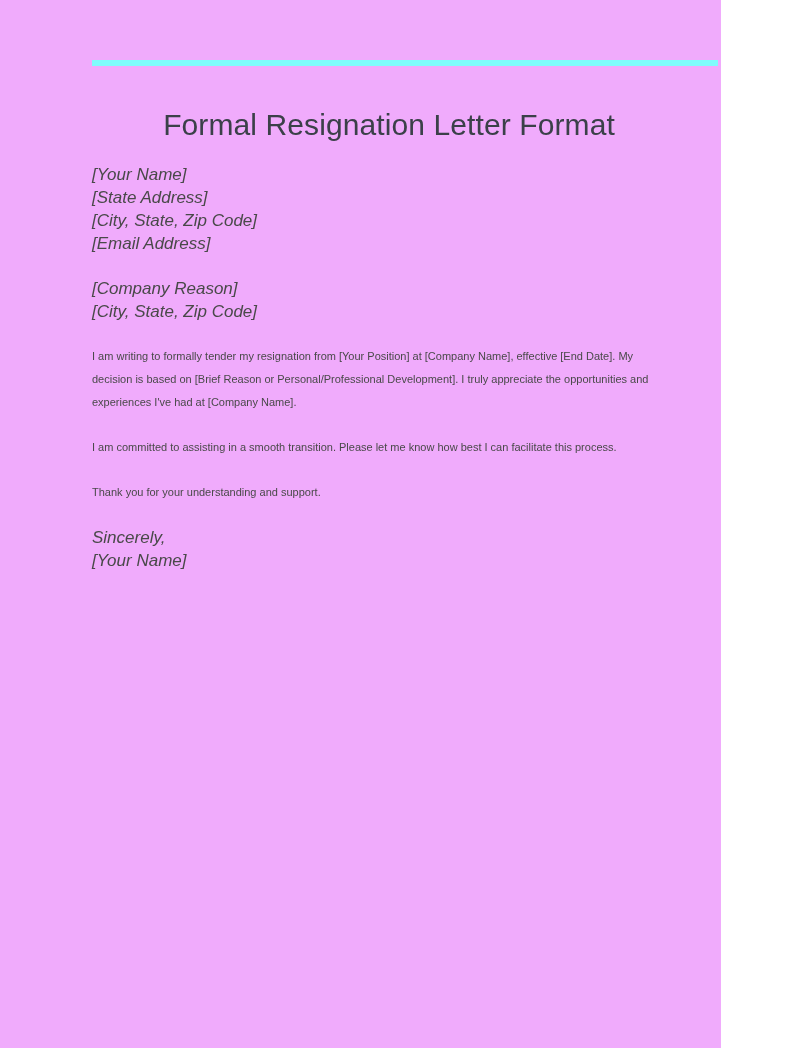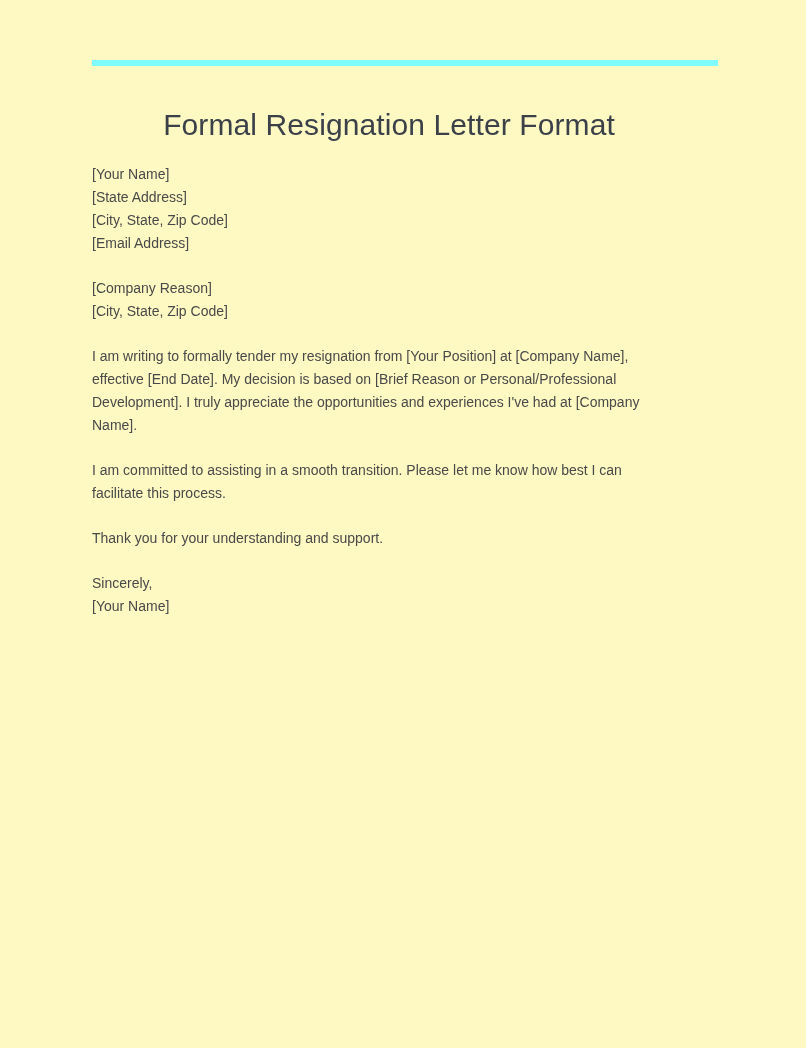--- a/index.html
+++ b/index.html
@@ -9,23 +9,23 @@
   }
   body {
     width: 806px;
     height: 1048px;
     font-family: "Liberation Sans", sans-serif;
     -webkit-font-smoothing: antialiased;
     overflow: hidden;
   }
   .page {
     position: relative;
-    width: 806px;
+    width: 721px;
     height: 1048px;
-    background: #fef9c3;
+    background: #f0abfc;
     box-sizing: border-box;
   }
   .accent-bar {
     position: absolute;
     left: 92px;
     top: 60px;
     width: 626px;
     height: 6px;
     background: #7FFCFC;
   }
@@ -43,34 +43,35 @@
     margin: 0;
   }
   .letter-body {
     position: absolute;
     left: 92px;
     top: 163px;
     width: 582px;
   }
   .block {
     margin: 0 0 22px 0;
-    font-size: 14px;
+    font-size: 17px;
     line-height: 23px;
     color: #494949;
+    font-style: italic;
   }
   .block:last-child {
     margin-bottom: 0;
   }
   .line {
     display: block;
     white-space: pre-wrap;
   }
   .para {
     margin: 0 0 22px 0;
-    font-size: 14px;
+    font-size: 11px;
     line-height: 23px;
     color: #494949;
     text-align: left;
   }
   .para:last-child {
     margin-bottom: 0;
   }
 </style>
 </head>
 <body>

